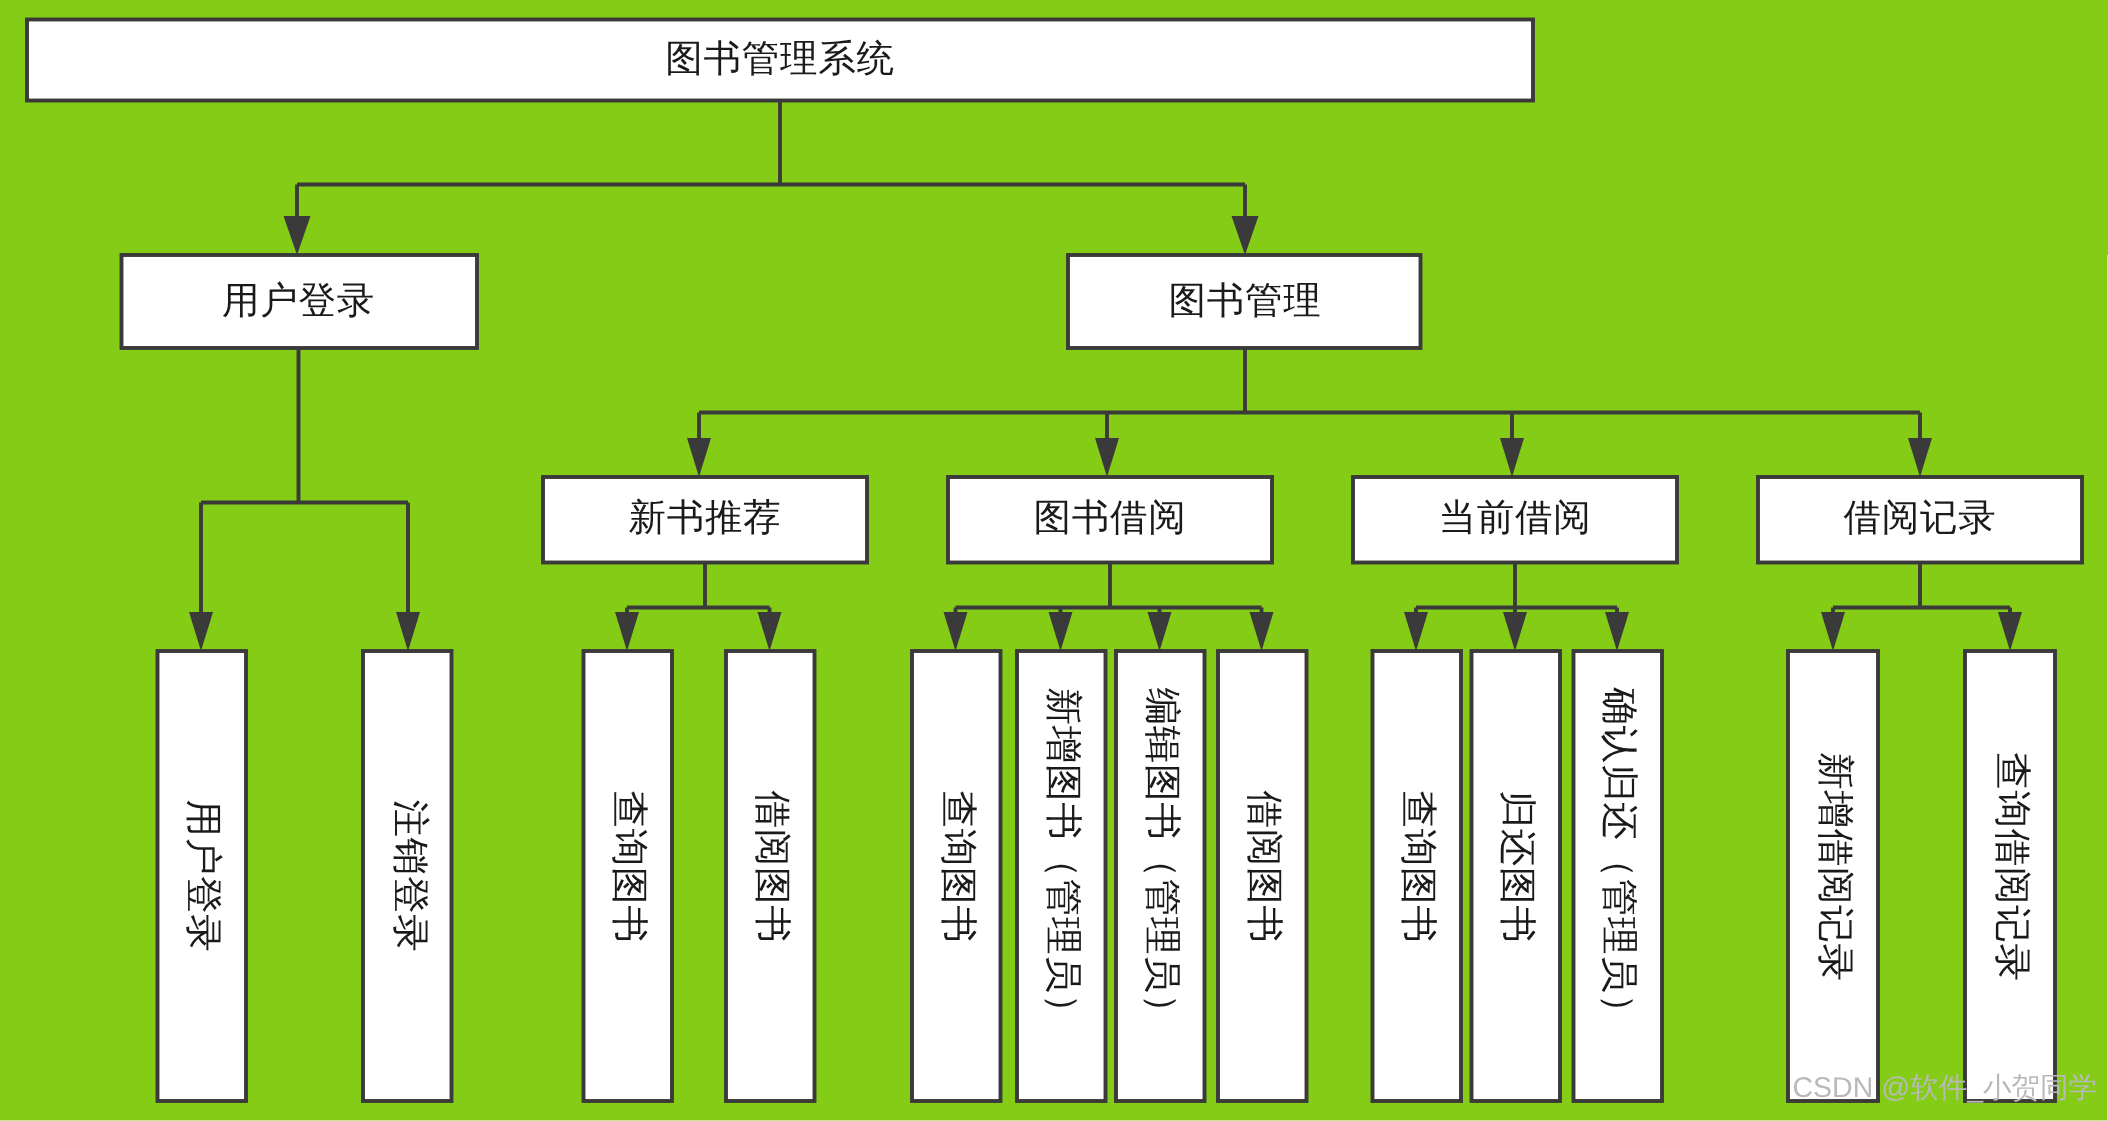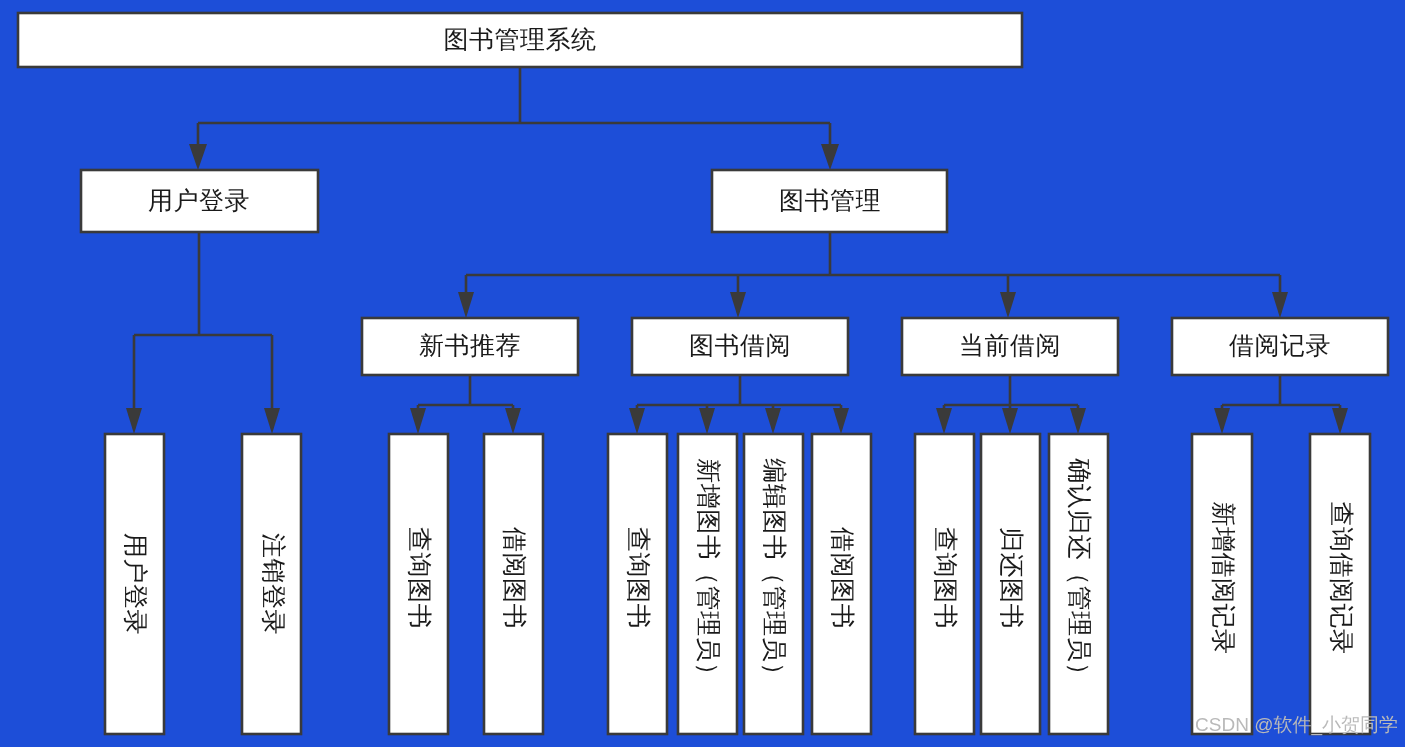--- a/index.html
+++ b/index.html
@@ -7,21 +7,21 @@
     padding: 0;
     background: #ffffff;
   }
   body {
     font-family: "Liberation Sans", "DejaVu Sans", sans-serif;
   }
   #diagram-root {
     position: relative;
     width: 1405px;
     height: 747px;
-    background: #1d4ed8;
+    background: #84cc16;
     overflow: hidden;
   }
   svg.diagram-canvas {
     position: absolute;
     left: 0;
     top: 0;
     width: 1405px;
     height: 747px;
     display: block;
   }

